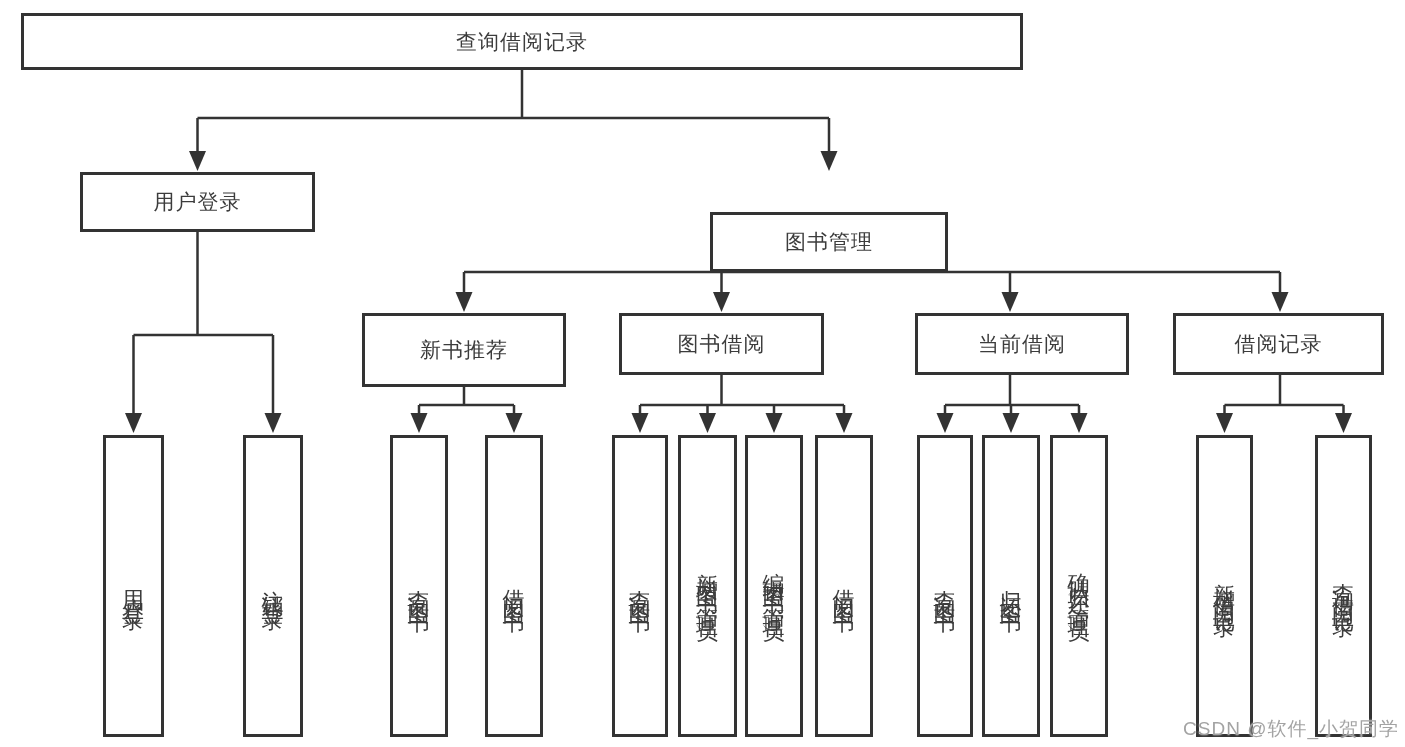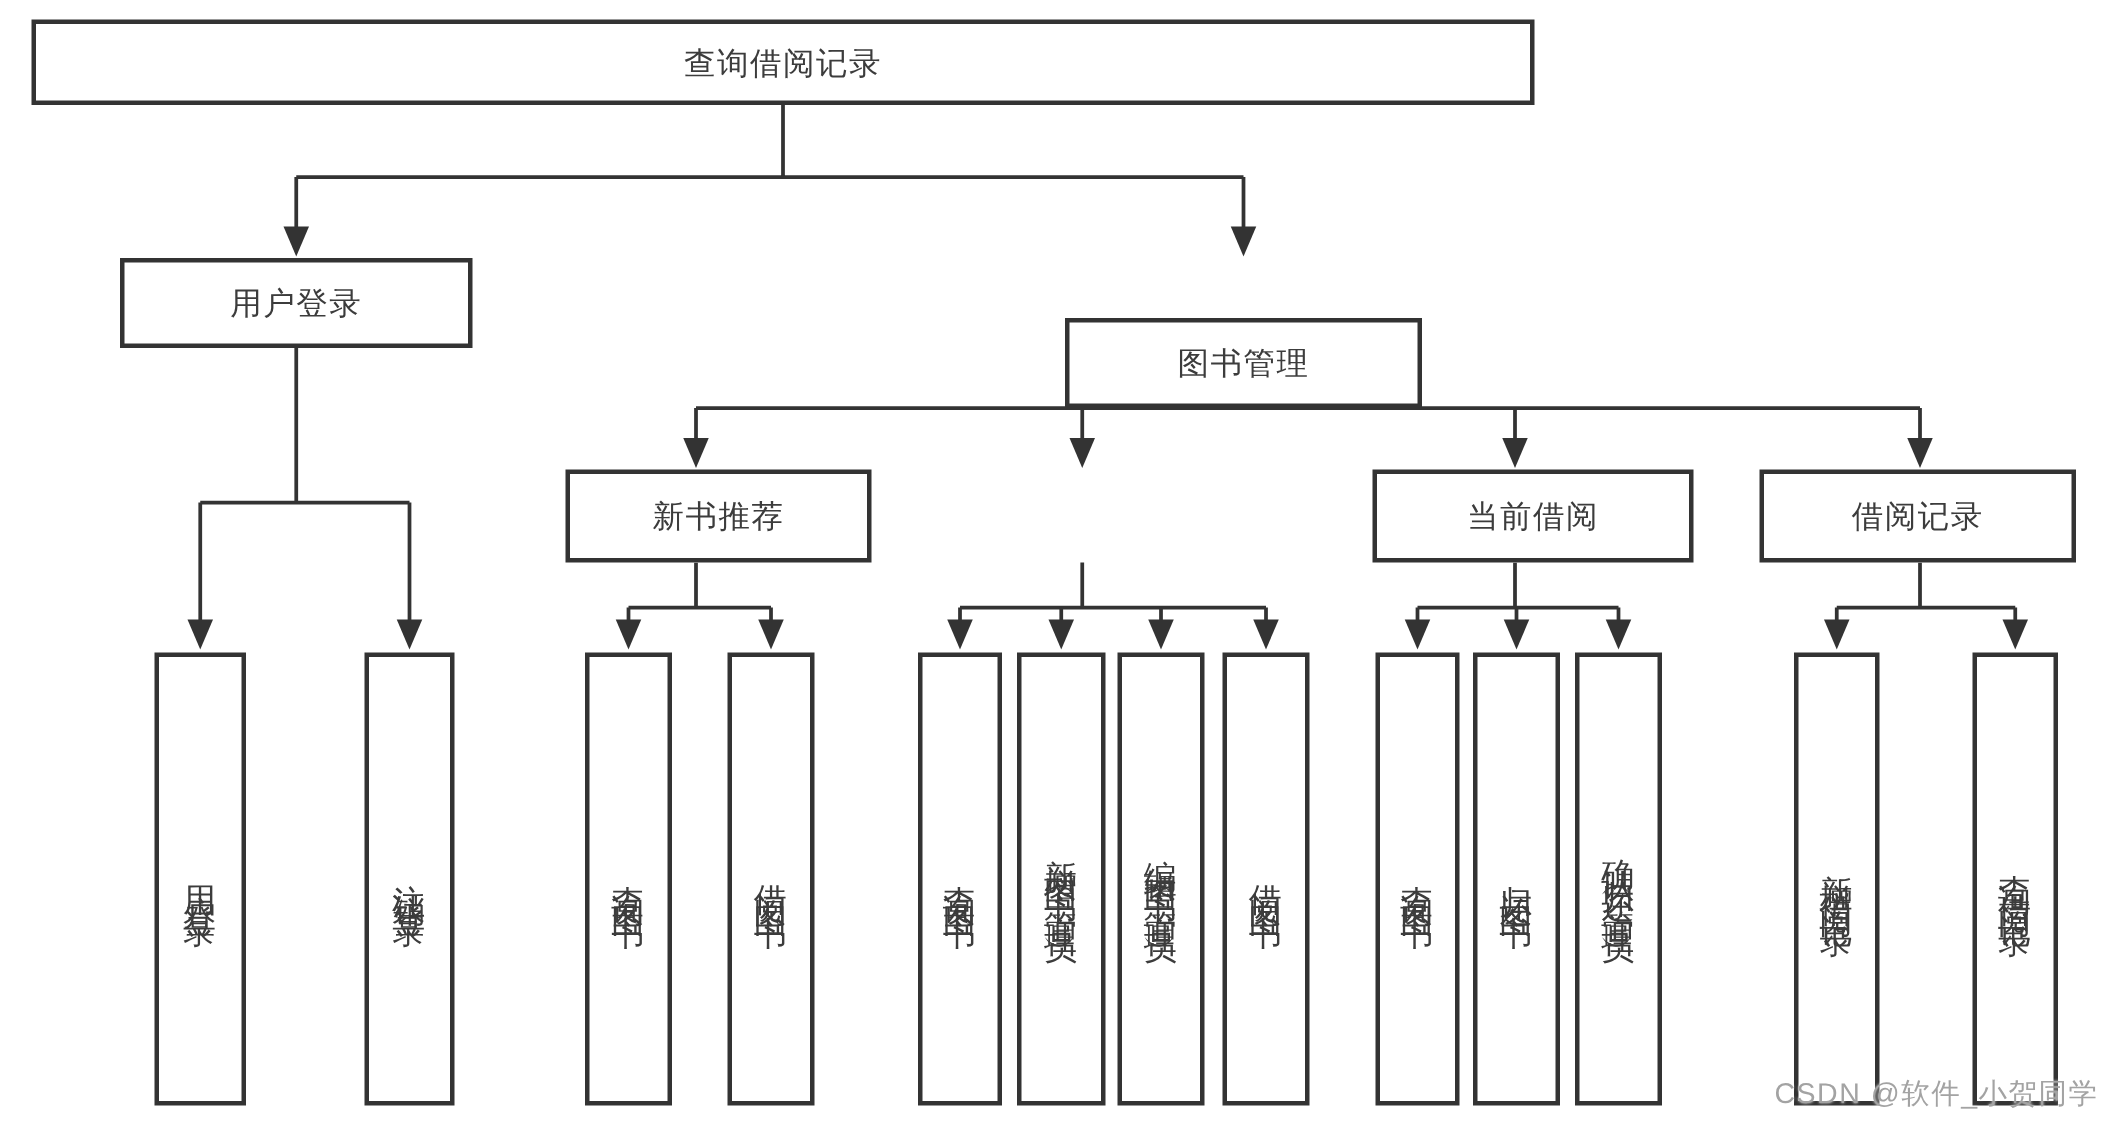--- a/index.html
+++ b/index.html
@@ -38,21 +38,21 @@
     line-height:1.05;
     letter-spacing:7px;
     white-space:nowrap;
   }
   
   .n-root { left:21px;  top:13px;  width:1002px; height:57px; }
   
   .n-login { left:80px;  top:172px; width:235px; height:60px; }
   .n-mgmt  { left:710px; top:172px; width:238px; height:60px;margin-top:40px; }
   
-  .n-g0 { left:377px;  top:313px; width:204px; height:62px; }
+  .n-g0 { left:362px;  top:313px; width:204px; height:74px; }
   .n-g1 { left:619px;  top:313px; width:205px; height:62px; }
   .n-g2 { left:903px;  top:313px; width:214px; height:62px;margin-left:12px; }
   .n-g3 { left:1173px; top:313px; width:211px; height:62px; }
   
   .leaf { top:435px; height:302px; }
   .n-l1  { left:103px;  width:61px; }
   .n-l2  { left:243px;  width:60px; }
   .n-l3  { left:390px;  width:58px; }
   .n-l4  { left:485px;  width:58px; }
   .n-l5  { left:612px;  width:56px; }
@@ -130,20 +130,23 @@
   <div class="box n-login">
     <span class="hlabel">用户登录</span>
   </div>
   <div class="box n-mgmt">
     <span class="hlabel">图书管理</span>
   </div>
 
   <div class="box n-g0">
     <span class="hlabel">新书推荐</span>
   </div>
+  <div class="box n-g1">
+    <span class="hlabel">图书借阅</span>
+  </div>
   <div class="box n-g2">
     <span class="hlabel">当前借阅</span>
   </div>
   <div class="box n-g3">
     <span class="hlabel">借阅记录</span>
   </div>
 
   <div class="box leaf n-l1">
     <span class="vtext">用户登录</span>
   </div>

